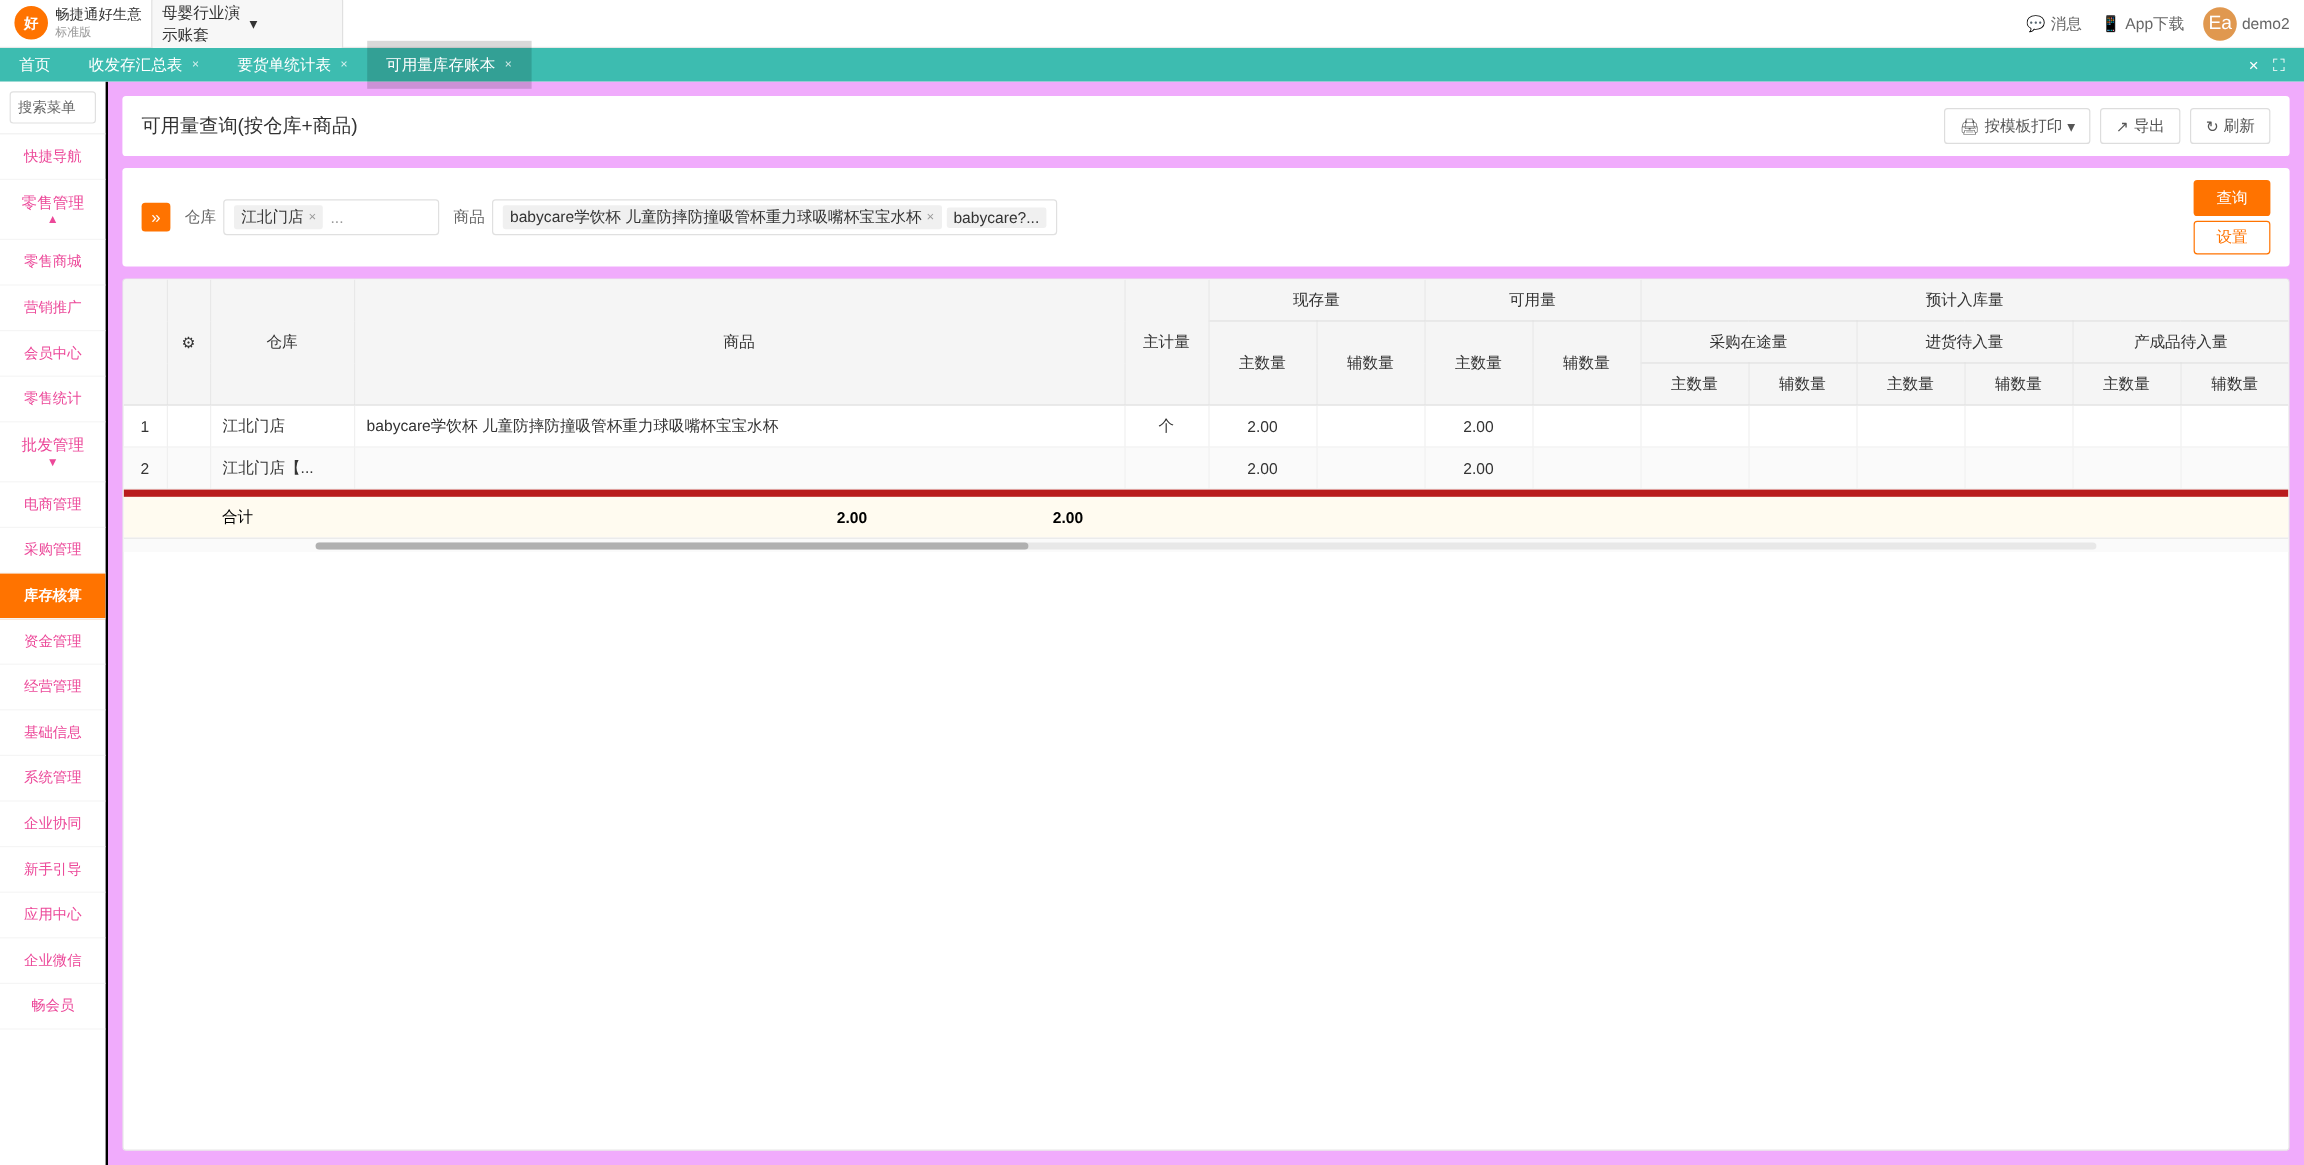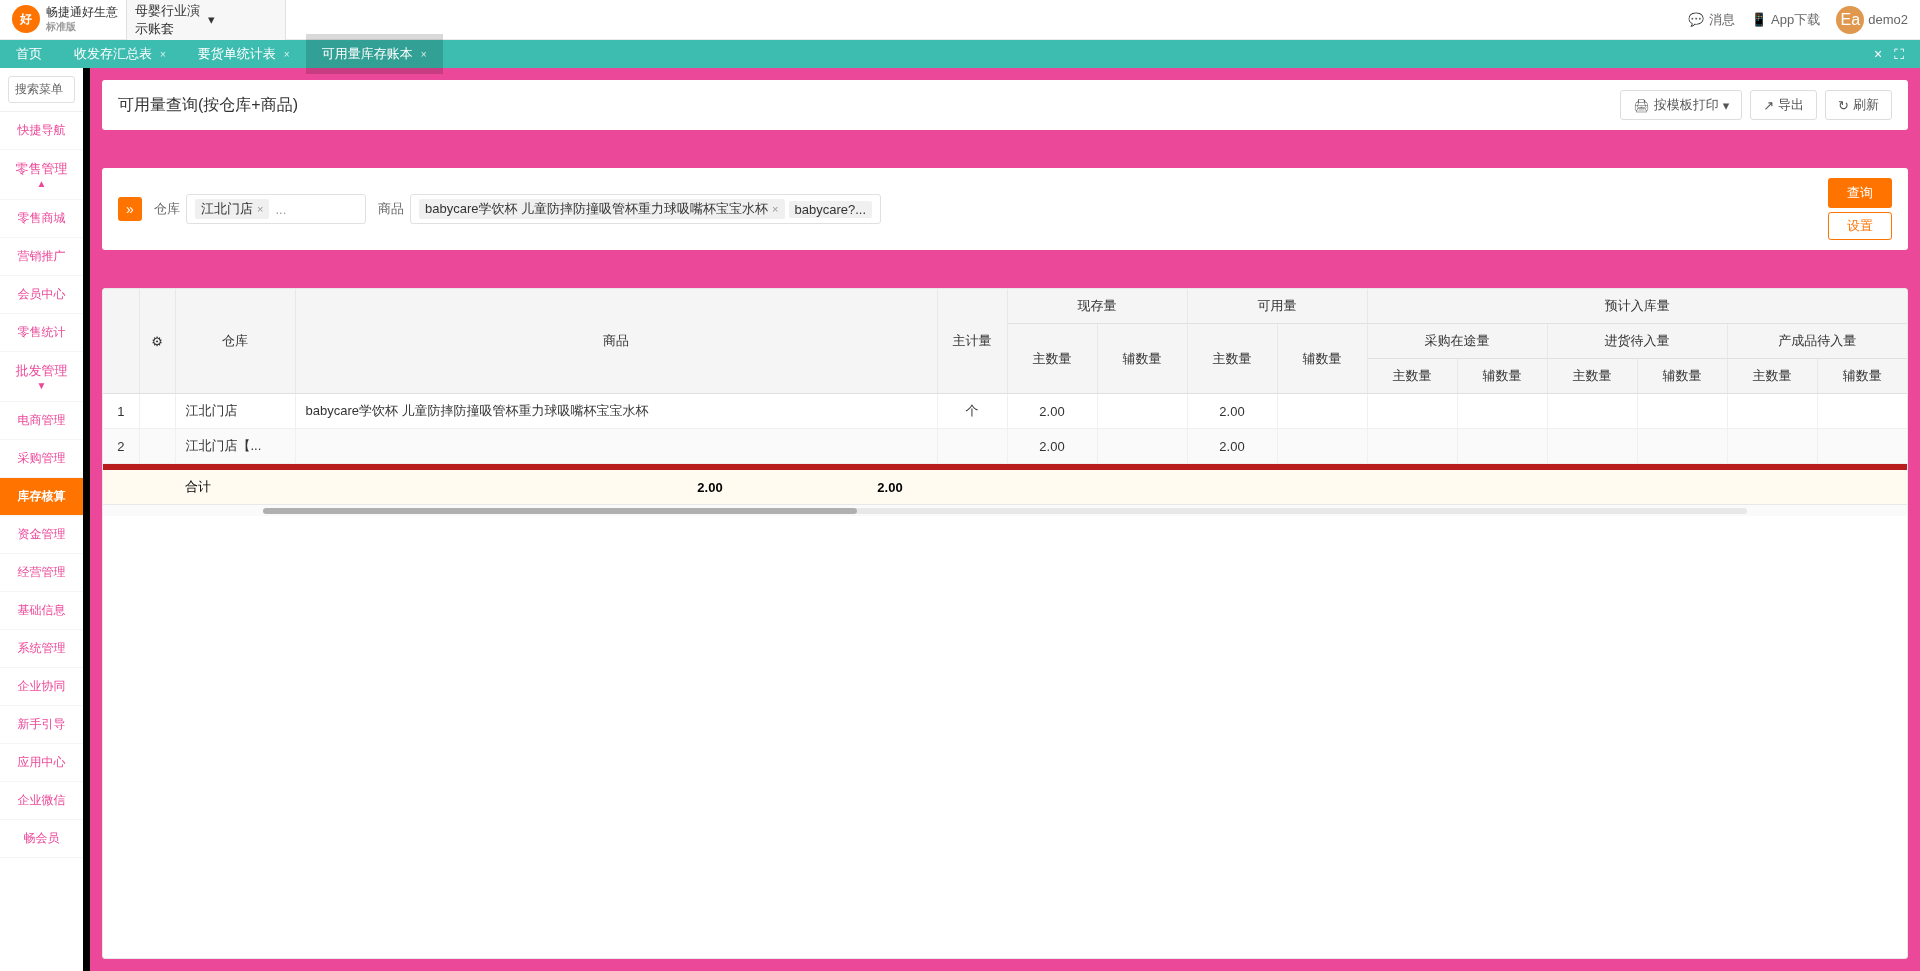--- a/index.html
+++ b/index.html
@@ -13,21 +13,21 @@
       align-items: center;
       padding: 0 12px;
       border-bottom: 1px solid #e8e8e8;
       justify-content: space-between;
       flex-shrink: 0;
     }
     .top-bar-left { display: flex; align-items: center; gap: 8px; }
     .logo-area { display: flex; align-items: center; gap: 6px; }
     .logo-icon { width: 28px; height: 28px; background: #ff7300; border-radius: 50%; display: flex; align-items: center; justify-content: center; color: #fff; font-size: 12px; font-weight: bold; }
     .logo-text { font-size: 12px; color: #333; line-height: 1.2; }
-    .logo-sub { font-size: 10px; color: #999; font-weight: bold; }
+    .logo-sub { font-size: 10px; color: #999; }
     .industry-selector { display: flex; align-items: center; gap: 4px; background: #f7f7f7; border: 1px solid #e0e0e0; border-radius: 3px; padding: 3px 8px; cursor: pointer; min-width: 160px; }
     .industry-selector span { color: #333; flex: 1; }
     .top-bar-right { display: flex; align-items: center; gap: 16px; }
     .top-btn { display: flex; align-items: center; gap: 4px; color: #666; cursor: pointer; font-size: 12px; }
     .user-avatar { width: 28px; height: 28px; border-radius: 50%; background: #e0984f; display: flex; align-items: center; justify-content: center; color: #fff; font-size: 16px; overflow: hidden; }
 
     
     .nav-tabs {
       height: 28px;
       background: #3dbcb0;
@@ -53,42 +53,41 @@
     .nav-tabs-end { margin-left: auto; display: flex; align-items: center; gap: 4px; padding-right: 12px; }
     .nav-end-btn { color: #fff; cursor: pointer; font-size: 14px; padding: 4px; }
 
     
     .main-layout { display: flex; flex: 1; overflow: hidden; }
 
     
     .sidebar {
       width: 90px;
       background: #fff;
-      border-right: 7px solid #000000;
+      border-right: 2px solid #000000;
       display: flex;
       flex-direction: column;
       overflow-y: auto;
       flex-shrink: 0;
     }
     .sidebar-search { padding: 8px; border-bottom: 1px solid #f0f0f0; }
     .sidebar-search-btn { width: 100%; background: none; border: 1px solid #e0e0e0; border-radius: 3px; padding: 4px 6px; color: #666; cursor: pointer; font-size: 12px; text-align: left; }
     .sidebar-nav-item { padding: 10px 8px; text-align: center; color: #ec4899; cursor: pointer; font-size: 12px; border-bottom: 1px solid #f5f5f5; }
     .sidebar-nav-item.active { background: #ff7300; color: #fff; font-weight: bold; }
     .sidebar-nav-item.has-sub { display: flex; justify-content: space-between; align-items: center; flex-direction: column; }
     .sidebar-nav-item.has-sub .arrow { font-size: 10px; }
 
     
     .content-area {
       flex: 1;
       display: flex;
       flex-direction: column;
       overflow: hidden;
-      background: #ec4899;
+      background: #f0abfc;
       padding: 12px;
-      gap: 28px;
     }
 
     
     .page-header {
       display: flex;
       align-items: center;
       justify-content: space-between;
       margin-bottom: 10px;
       background: #fff;
       padding: 10px 16px;

